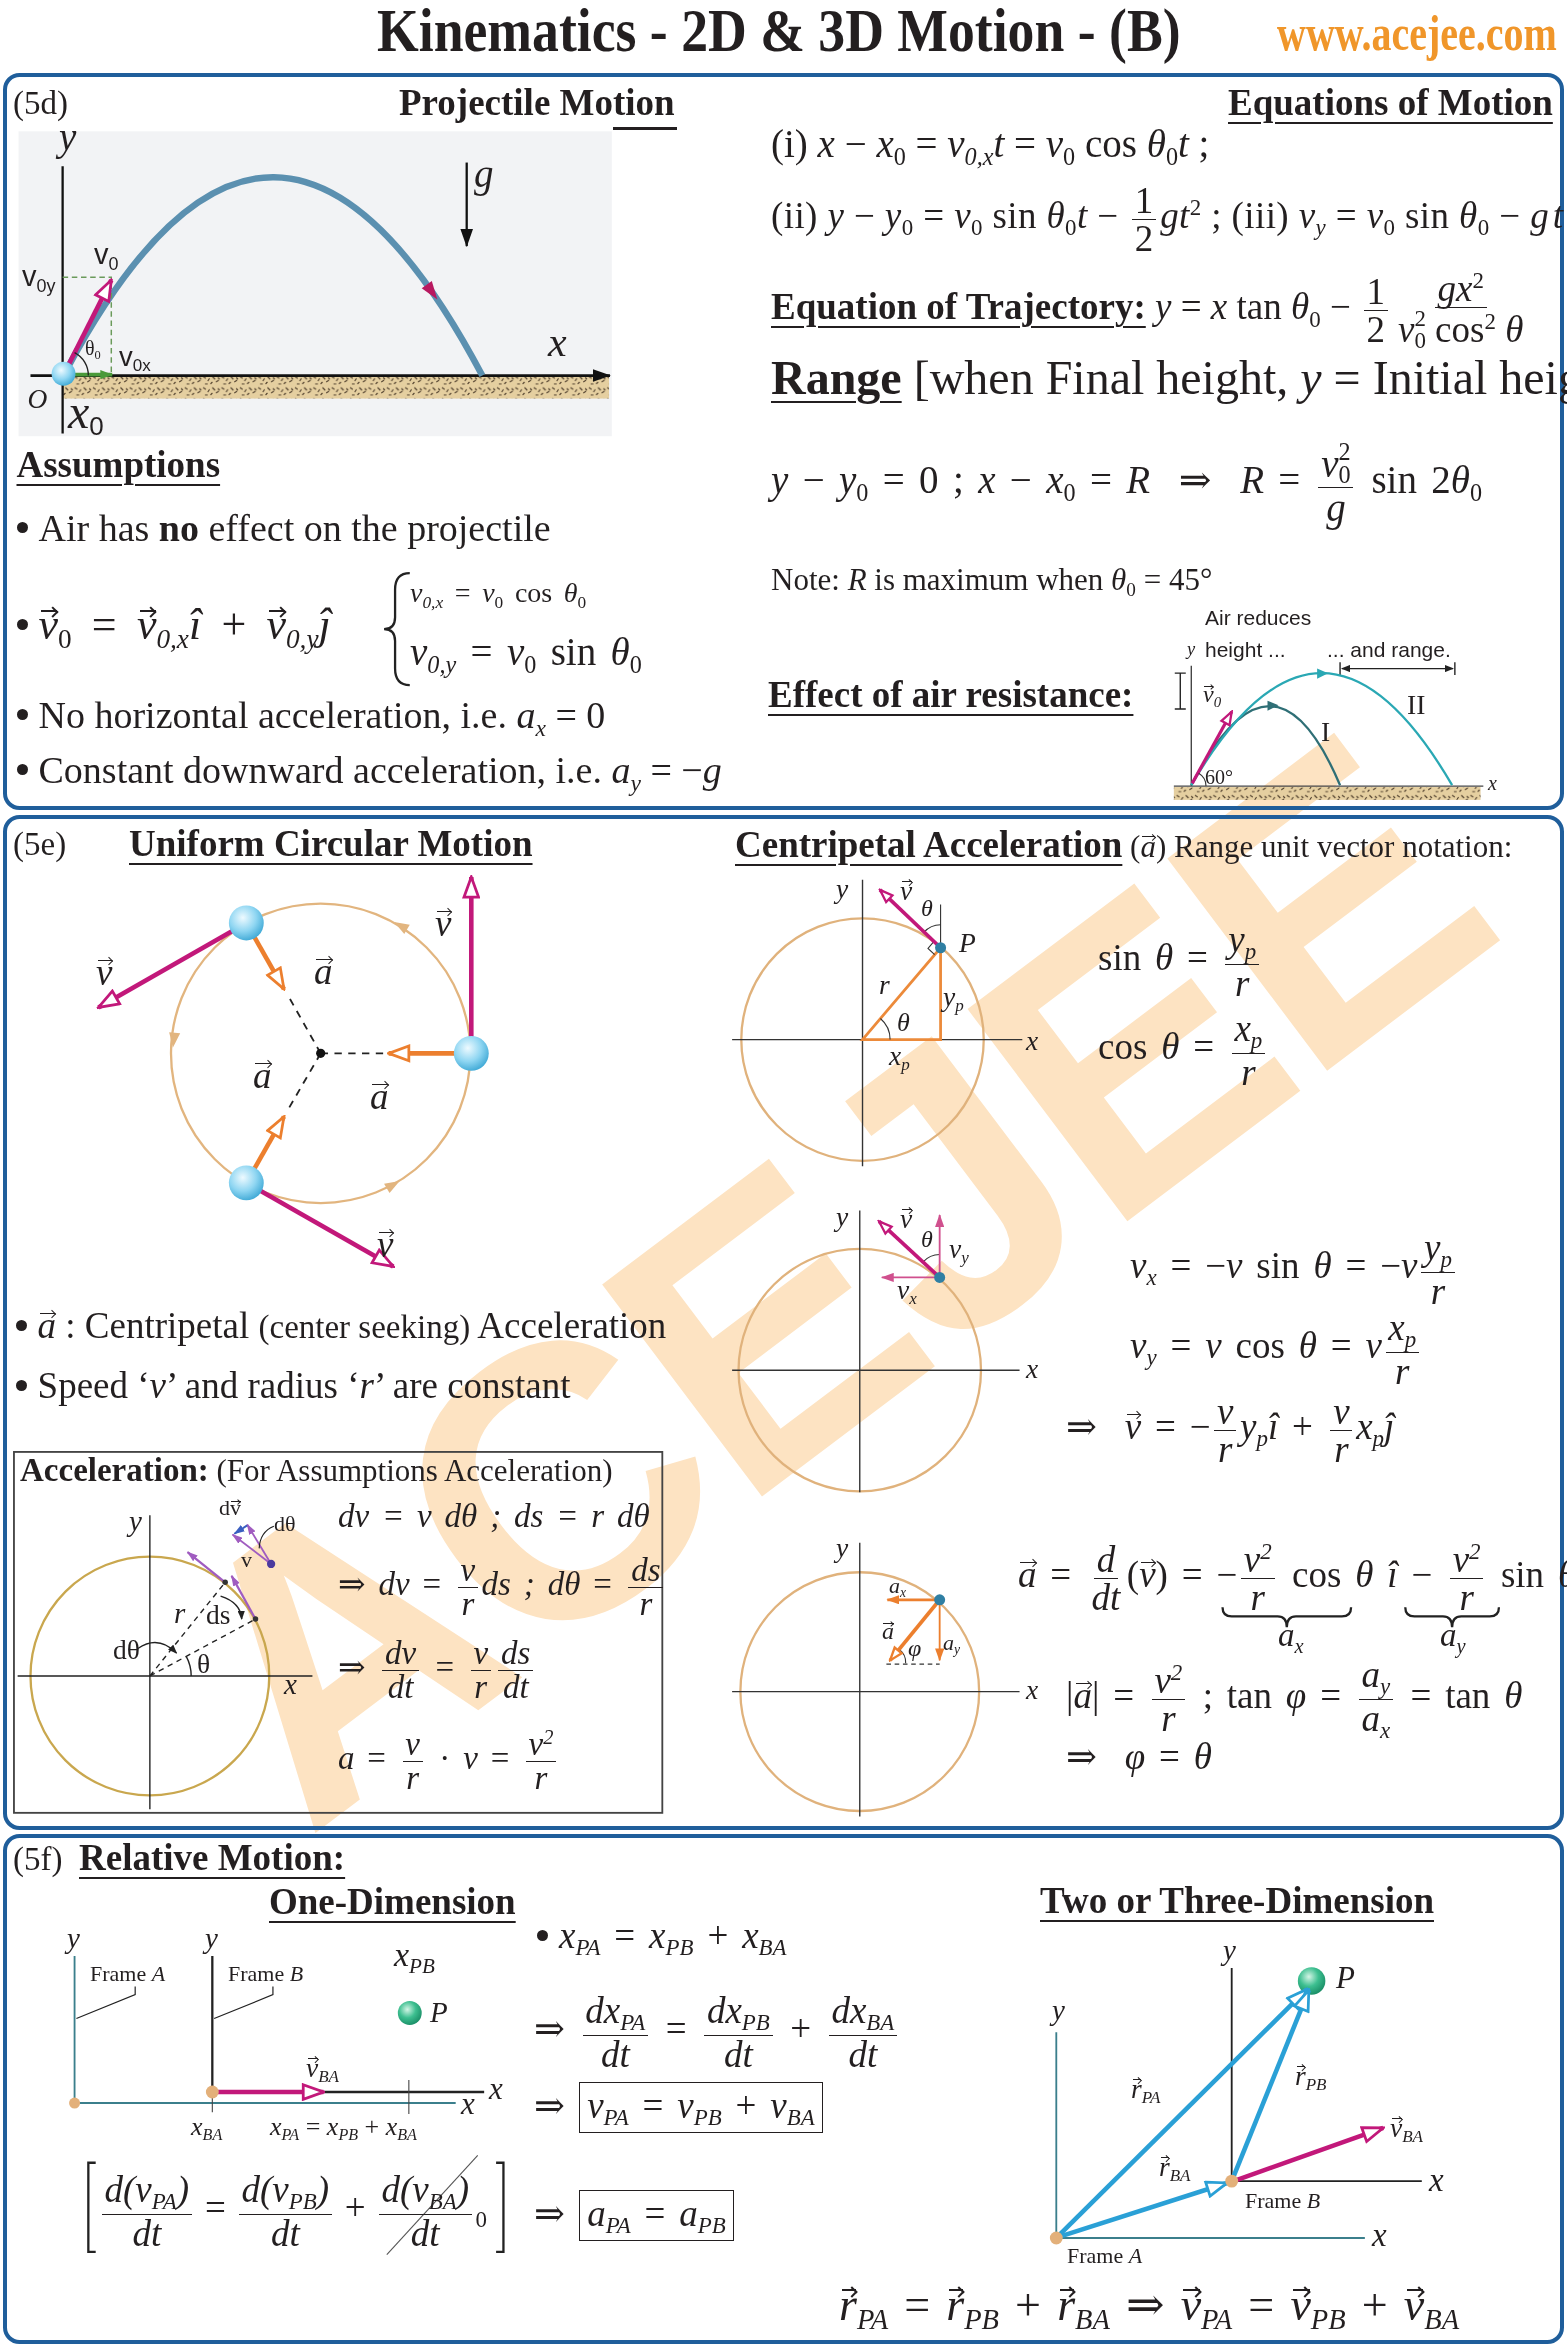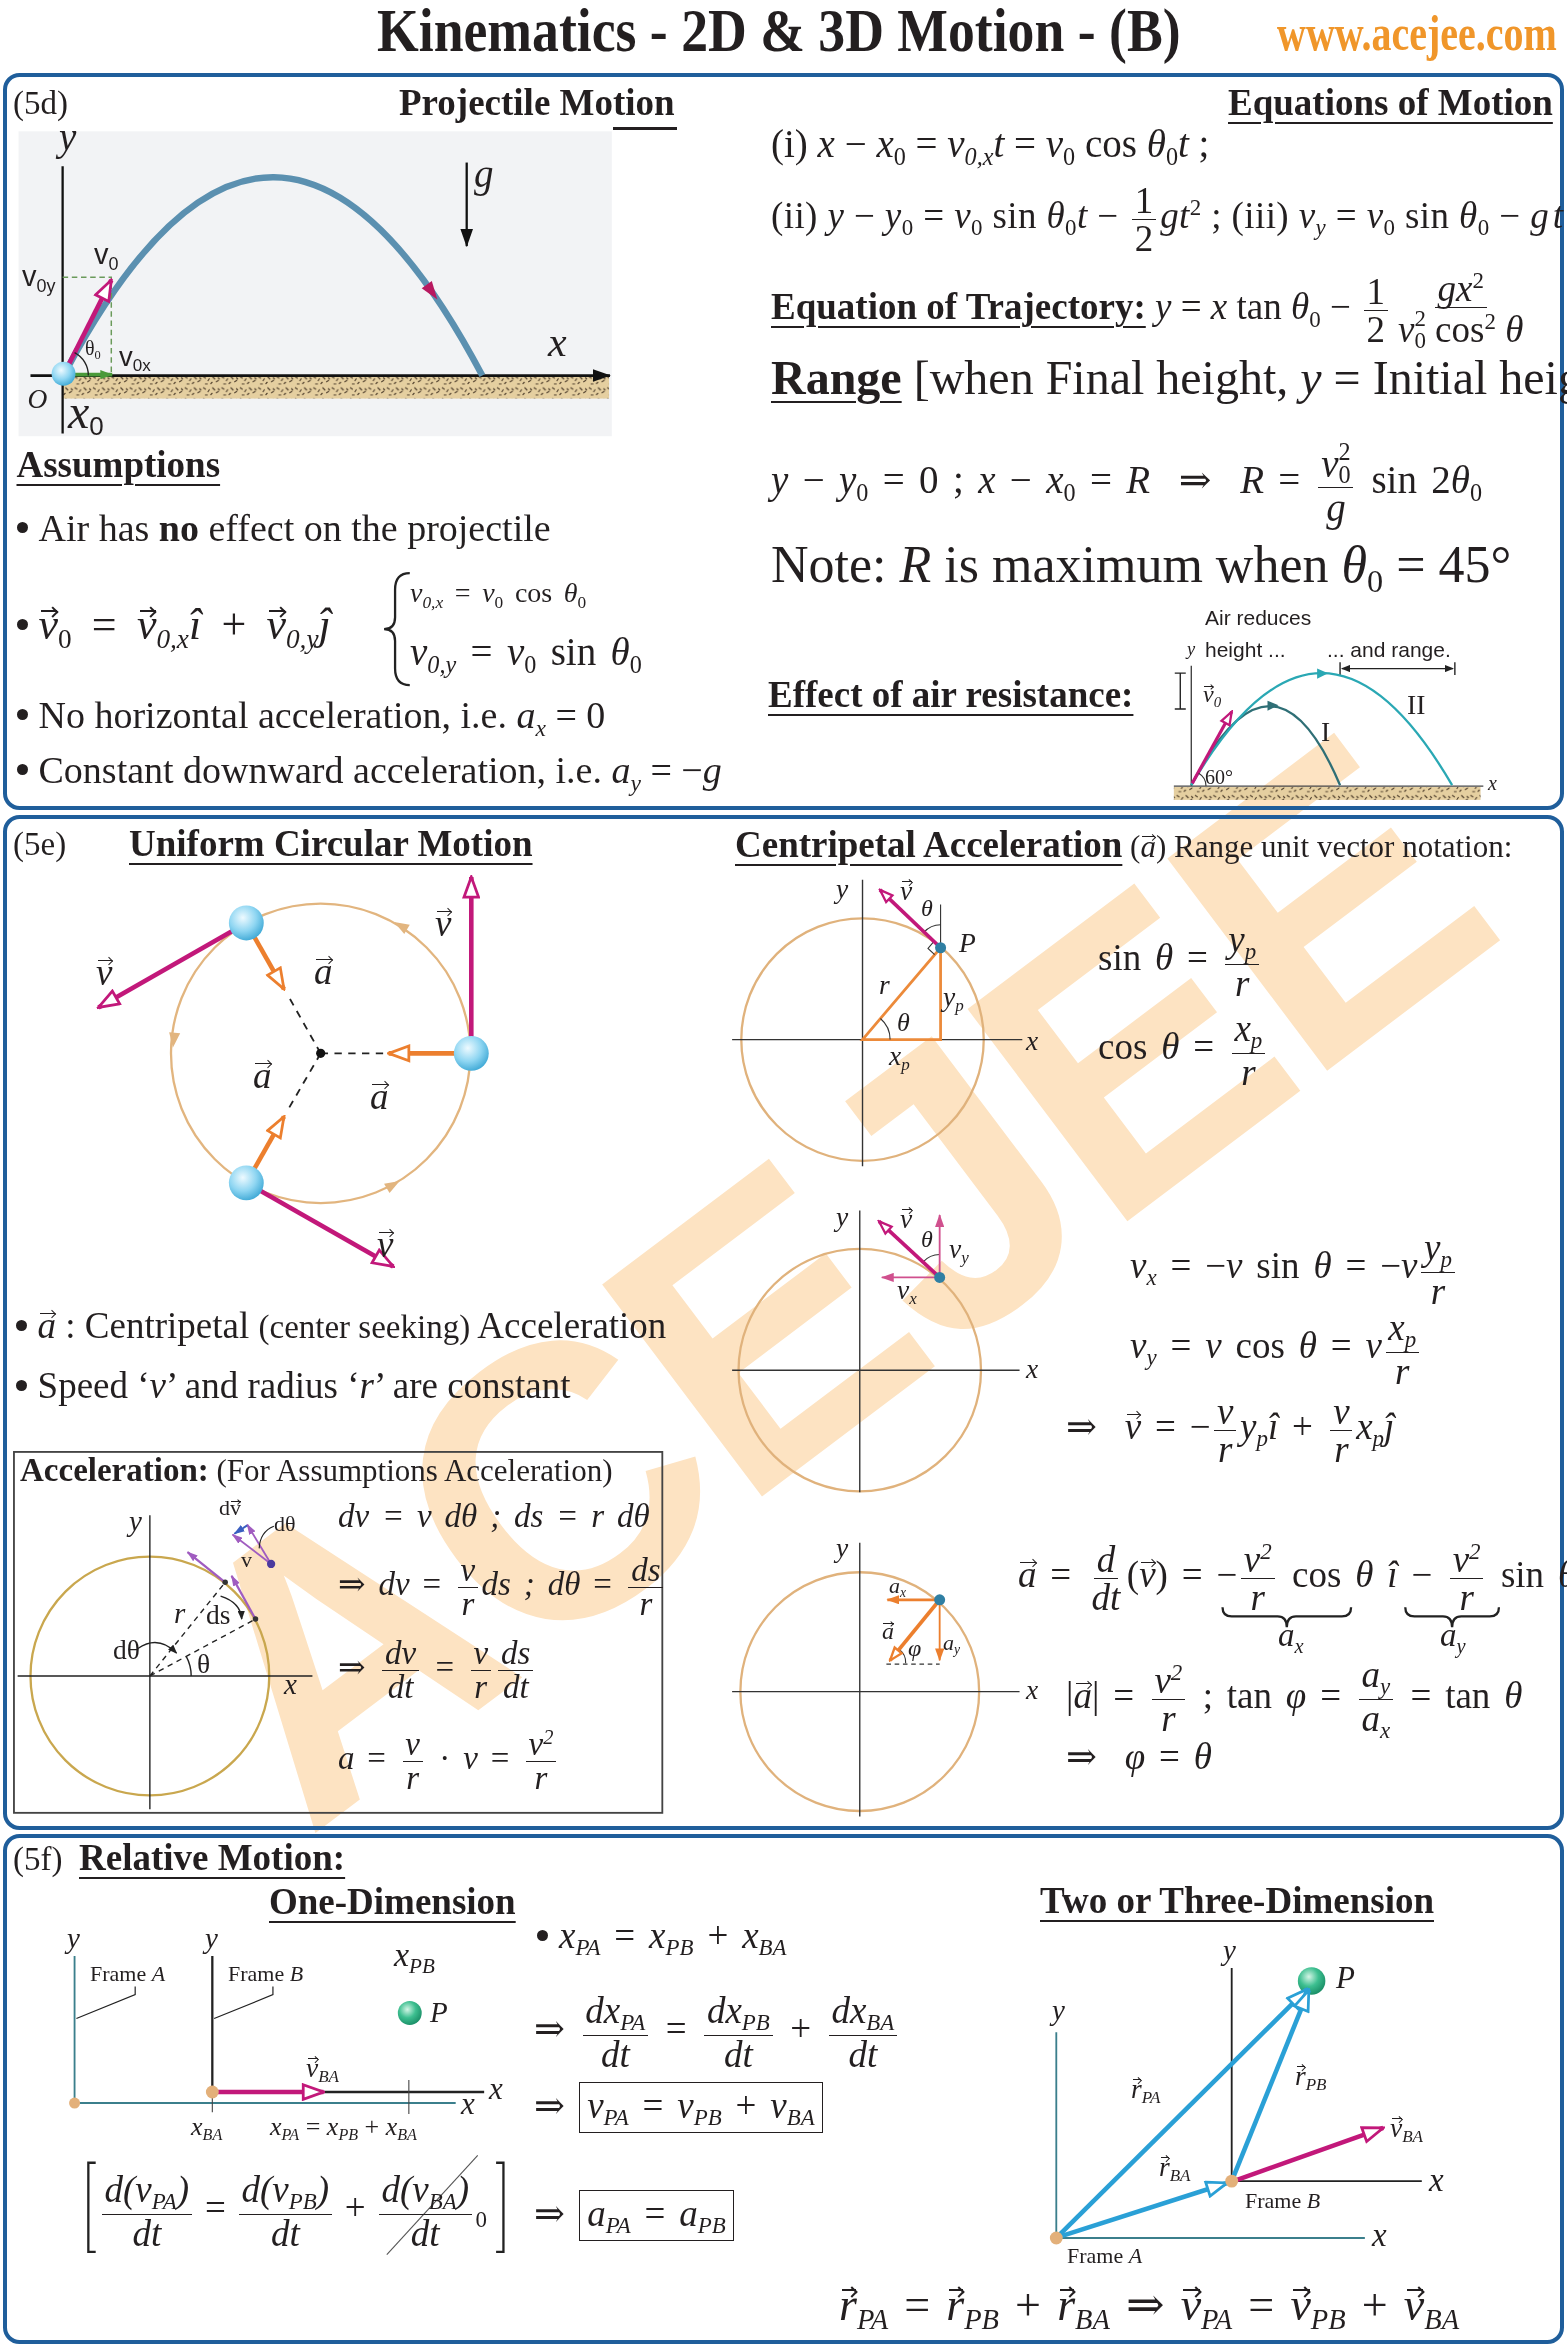--- a/index.html
+++ b/index.html
@@ -242,21 +242,21 @@
 <div class="eq m" style="left:410px;top:579px;font-size:28px"><span class="i">v</span><span class="sb i">0,x</span><span> = </span><span class="i">v</span><span class="sb">0</span><span> cos </span><span class="i">θ</span><span class="sb">0</span></div>
 <div class="eq m" style="left:410px;top:632px;font-size:39px"><span class="i">v</span><span class="sb i">0,y</span><span> = </span><span class="i">v</span><span class="sb">0</span><span> sin </span><span class="i">θ</span><span class="sb">0</span></div>
 <div class="eq" style="left:16.5px;top:696px;font-size:38px"><span class="bul"></span><span>No horizontal acceleration, i.e. </span><span class="i">a</span><span class="sb i">x</span><span> = 0</span></div>
 <div class="eq" style="left:16.5px;top:751px;font-size:38px"><span class="bul"></span><span>Constant downward acceleration, i.e. </span><span class="i">a</span><span class="sb i">y</span><span> = −</span><span class="i">g</span></div>
 
 <div class="eq" style="left:771px;top:124px;font-size:39px"><span>(i) </span><span class="i">x</span><span> − </span><span class="i">x</span><span class="sb">0</span><span> = </span><span class="i">v</span><span class="sb i">0,x</span><span class="i">t</span><span> = </span><span class="i">v</span><span class="sb">0</span><span> cos </span><span class="i">θ</span><span class="sb">0</span><span class="i">t</span><span> ;</span></div>
 <div class="eq" style="left:771px;top:182px;font-size:37px;letter-spacing:0.4px"><span>(ii) </span><span class="i">y</span><span> − </span><span class="i">y</span><span class="sb">0</span><span> = </span><span class="i">v</span><span class="sb">0</span><span> sin </span><span class="i">θ</span><span class="sb">0</span><span class="i">t</span><span> − </span><span class="fr"><span class="n">1</span><span class="d">2</span></span><span class="i">g</span><span class="i">t</span><span class="sp">2</span><span> ; (iii) </span><span class="i">v</span><span class="sb i">y</span><span> = </span><span class="i">v</span><span class="sb">0</span><span> sin </span><span class="i">θ</span><span class="sb">0</span><span> − </span><span class="i">g</span><span class="i" style="margin-left:3.7px">t</span></div>
 <div class="eq" style="left:771px;top:270px;font-size:37px"><span class="b u">Equation of Trajectory:</span><span class="i"> y</span><span> = </span><span class="i">x</span><span> tan </span><span class="i">θ</span><span class="sb">0</span><span> − </span><span class="fr"><span class="n">1</span><span class="d">2</span></span><span class="fr"><span class="n"><span class="i">gx</span><span class="sp">2</span></span><span class="d"><span class="i">v</span><span class="ss"><span>2</span><span>0</span></span><span> cos</span><span class="sp">2</span><span class="i"> θ</span></span></span></div>
 <div class="eq" style="left:771px;top:354px;font-size:48px"><span class="b u">Range</span><span> [when Final height, </span><span class="i">y</span><span> = Initial height, </span><span class="i">y</span><span class="sb">0</span><span>]</span></div>
 <div class="eq m" style="left:771px;top:441px;font-size:39px"><span class="i">y</span><span> − </span><span class="i">y</span><span class="sb">0</span><span> = 0 ; </span><span class="i">x</span><span> − </span><span class="i">x</span><span class="sb">0</span><span> = </span><span class="i">R</span><span>  ⇒  </span><span class="i">R</span><span> = </span><span class="fr"><span class="n"><span class="i">v</span><span class="ss"><span>2</span><span>0</span></span></span><span class="d i">g</span></span><span> sin 2</span><span class="i">θ</span><span class="sb">0</span></div>
-<div class="eq" style="left:771px;top:539px;font-size:52px"><span>Note: </span><span class="i">R</span><span> is maximum when </span><span class="i">θ</span><span class="sb">0</span><span> = 45°</span></div>
+<div class="eq" style="left:771px;top:564px;font-size:31px"><span>Note: </span><span class="i">R</span><span> is maximum when </span><span class="i">θ</span><span class="sb">0</span><span> = 45°</span></div>
 
 <div class="t b u" style="left:768px;top:676px;font-size:37px">Effect of air resistance:</div>
 <div class="t sans" style="left:1205px;top:607px;font-size:21px">Air reduces</div>
 <div class="t i" style="left:1187px;top:640px;font-size:18.4px">y</div>
 <div class="t sans" style="left:1205px;top:639px;font-size:21px">height ...</div>
 <div class="t sans" style="left:1327px;top:639px;font-size:21px">... and range.</div>
 <div class="t i" style="left:1203px;top:682px;font-size:24px"><span class="vec">v</span><span class="sb">0</span></div>
 <div class="t" style="left:1205px;top:767px;font-size:20px">60°</div>
 <div class="t" style="left:1321px;top:718px;font-size:27.5px">I</div>
 <div class="t" style="left:1407px;top:691px;font-size:27.5px">II</div>

